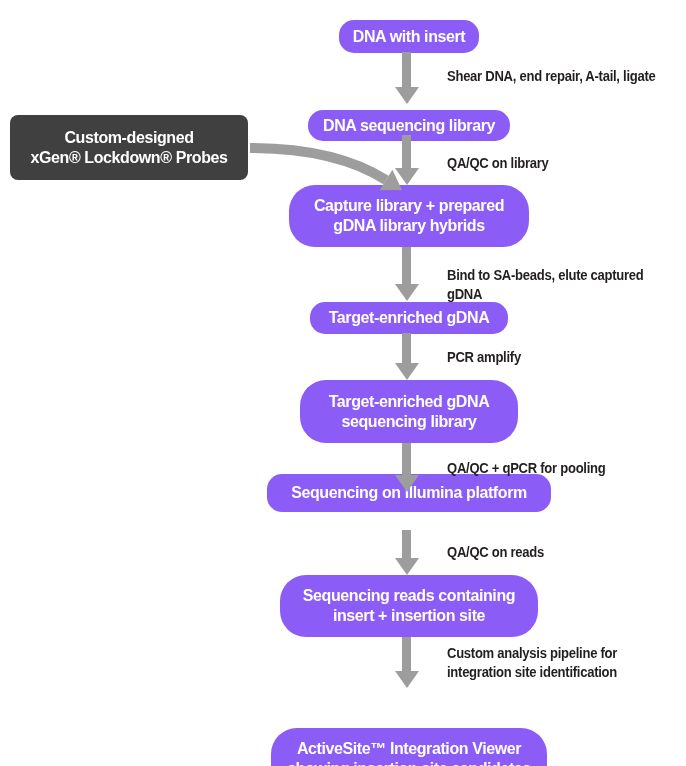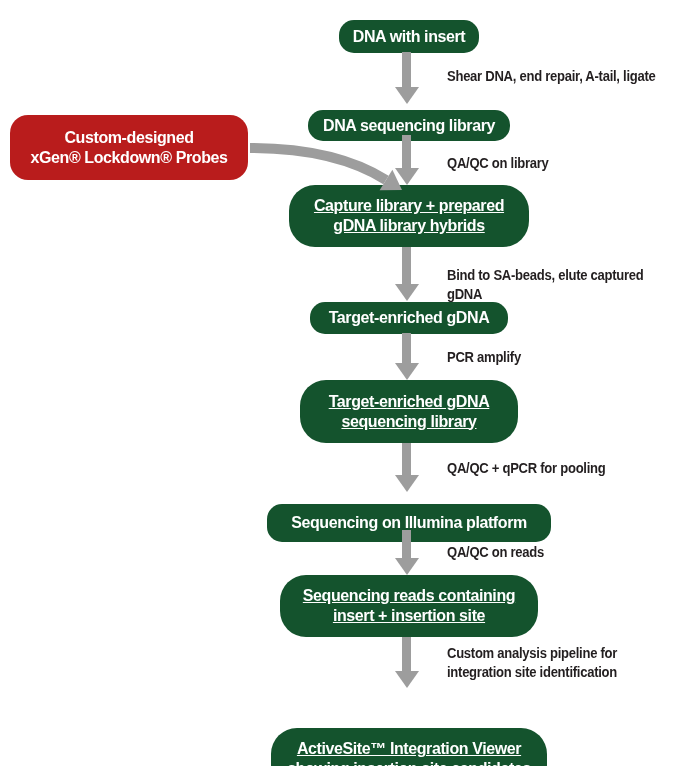--- a/index.html
+++ b/index.html
@@ -8,51 +8,51 @@
     width:686px;height:766px;
     background:#ffffff;
     font-family:"Liberation Sans", sans-serif;
     overflow:hidden;
   }
   
   .node{
     position:absolute;
     left:409px;
     transform:translateX(-50%);
-    background:#14532d;
+    background:#8b5cf6;
     color:#ffffff;
     font-weight:700;
     font-size:16px;
     letter-spacing:-0.4px;
     line-height:1.22;
     display:flex;align-items:center;justify-content:center;
     text-align:center;
     white-space:pre-line;
     border-radius:15px;
     padding:0 4px;
     box-sizing:border-box;
   }
-  .node.tall{border-radius:26px;text-decoration:underline;}
+  .node.tall{border-radius:26px;}
   .n1{top:20px;width:140px;height:33px;}
   .n2{top:110px;width:202px;height:31px;}
   .n3{top:185px;width:240px;height:62px;}
   .n4{top:302px;width:198px;height:32px;}
   .n5{top:380px;width:218px;height:63px;}
-  .n6{top:504px;width:284px;height:38px;}
+  .n6{top:474px;width:284px;height:38px;}
   .n7{top:575px;width:258px;height:62px;}
   .n8{top:728px;width:276px;height:62px;}
   .side-node{
     position:absolute;
     left:10px;top:115px;width:238px;height:65px;
-    background:#b91c1c;
+    background:#404040;
     color:#ffffff;
     font-weight:700;font-size:16px;letter-spacing:-0.4px;line-height:1.25;
     display:flex;align-items:center;justify-content:center;
     text-align:center;white-space:pre-line;
-    border-radius:18px;box-sizing:border-box;padding:0 6px;
+    border-radius:8px;box-sizing:border-box;padding:0 6px;
   }
   
   .arrow{position:absolute;left:395px;width:24px;}
   .arrow .shaft{
     position:absolute;left:7px;top:0;width:9px;
     height:calc(100% - 16px);
     background:#9d9d9d;
   }
   .arrow .head{
     position:absolute;left:0;bottom:0;width:0;height:0;

